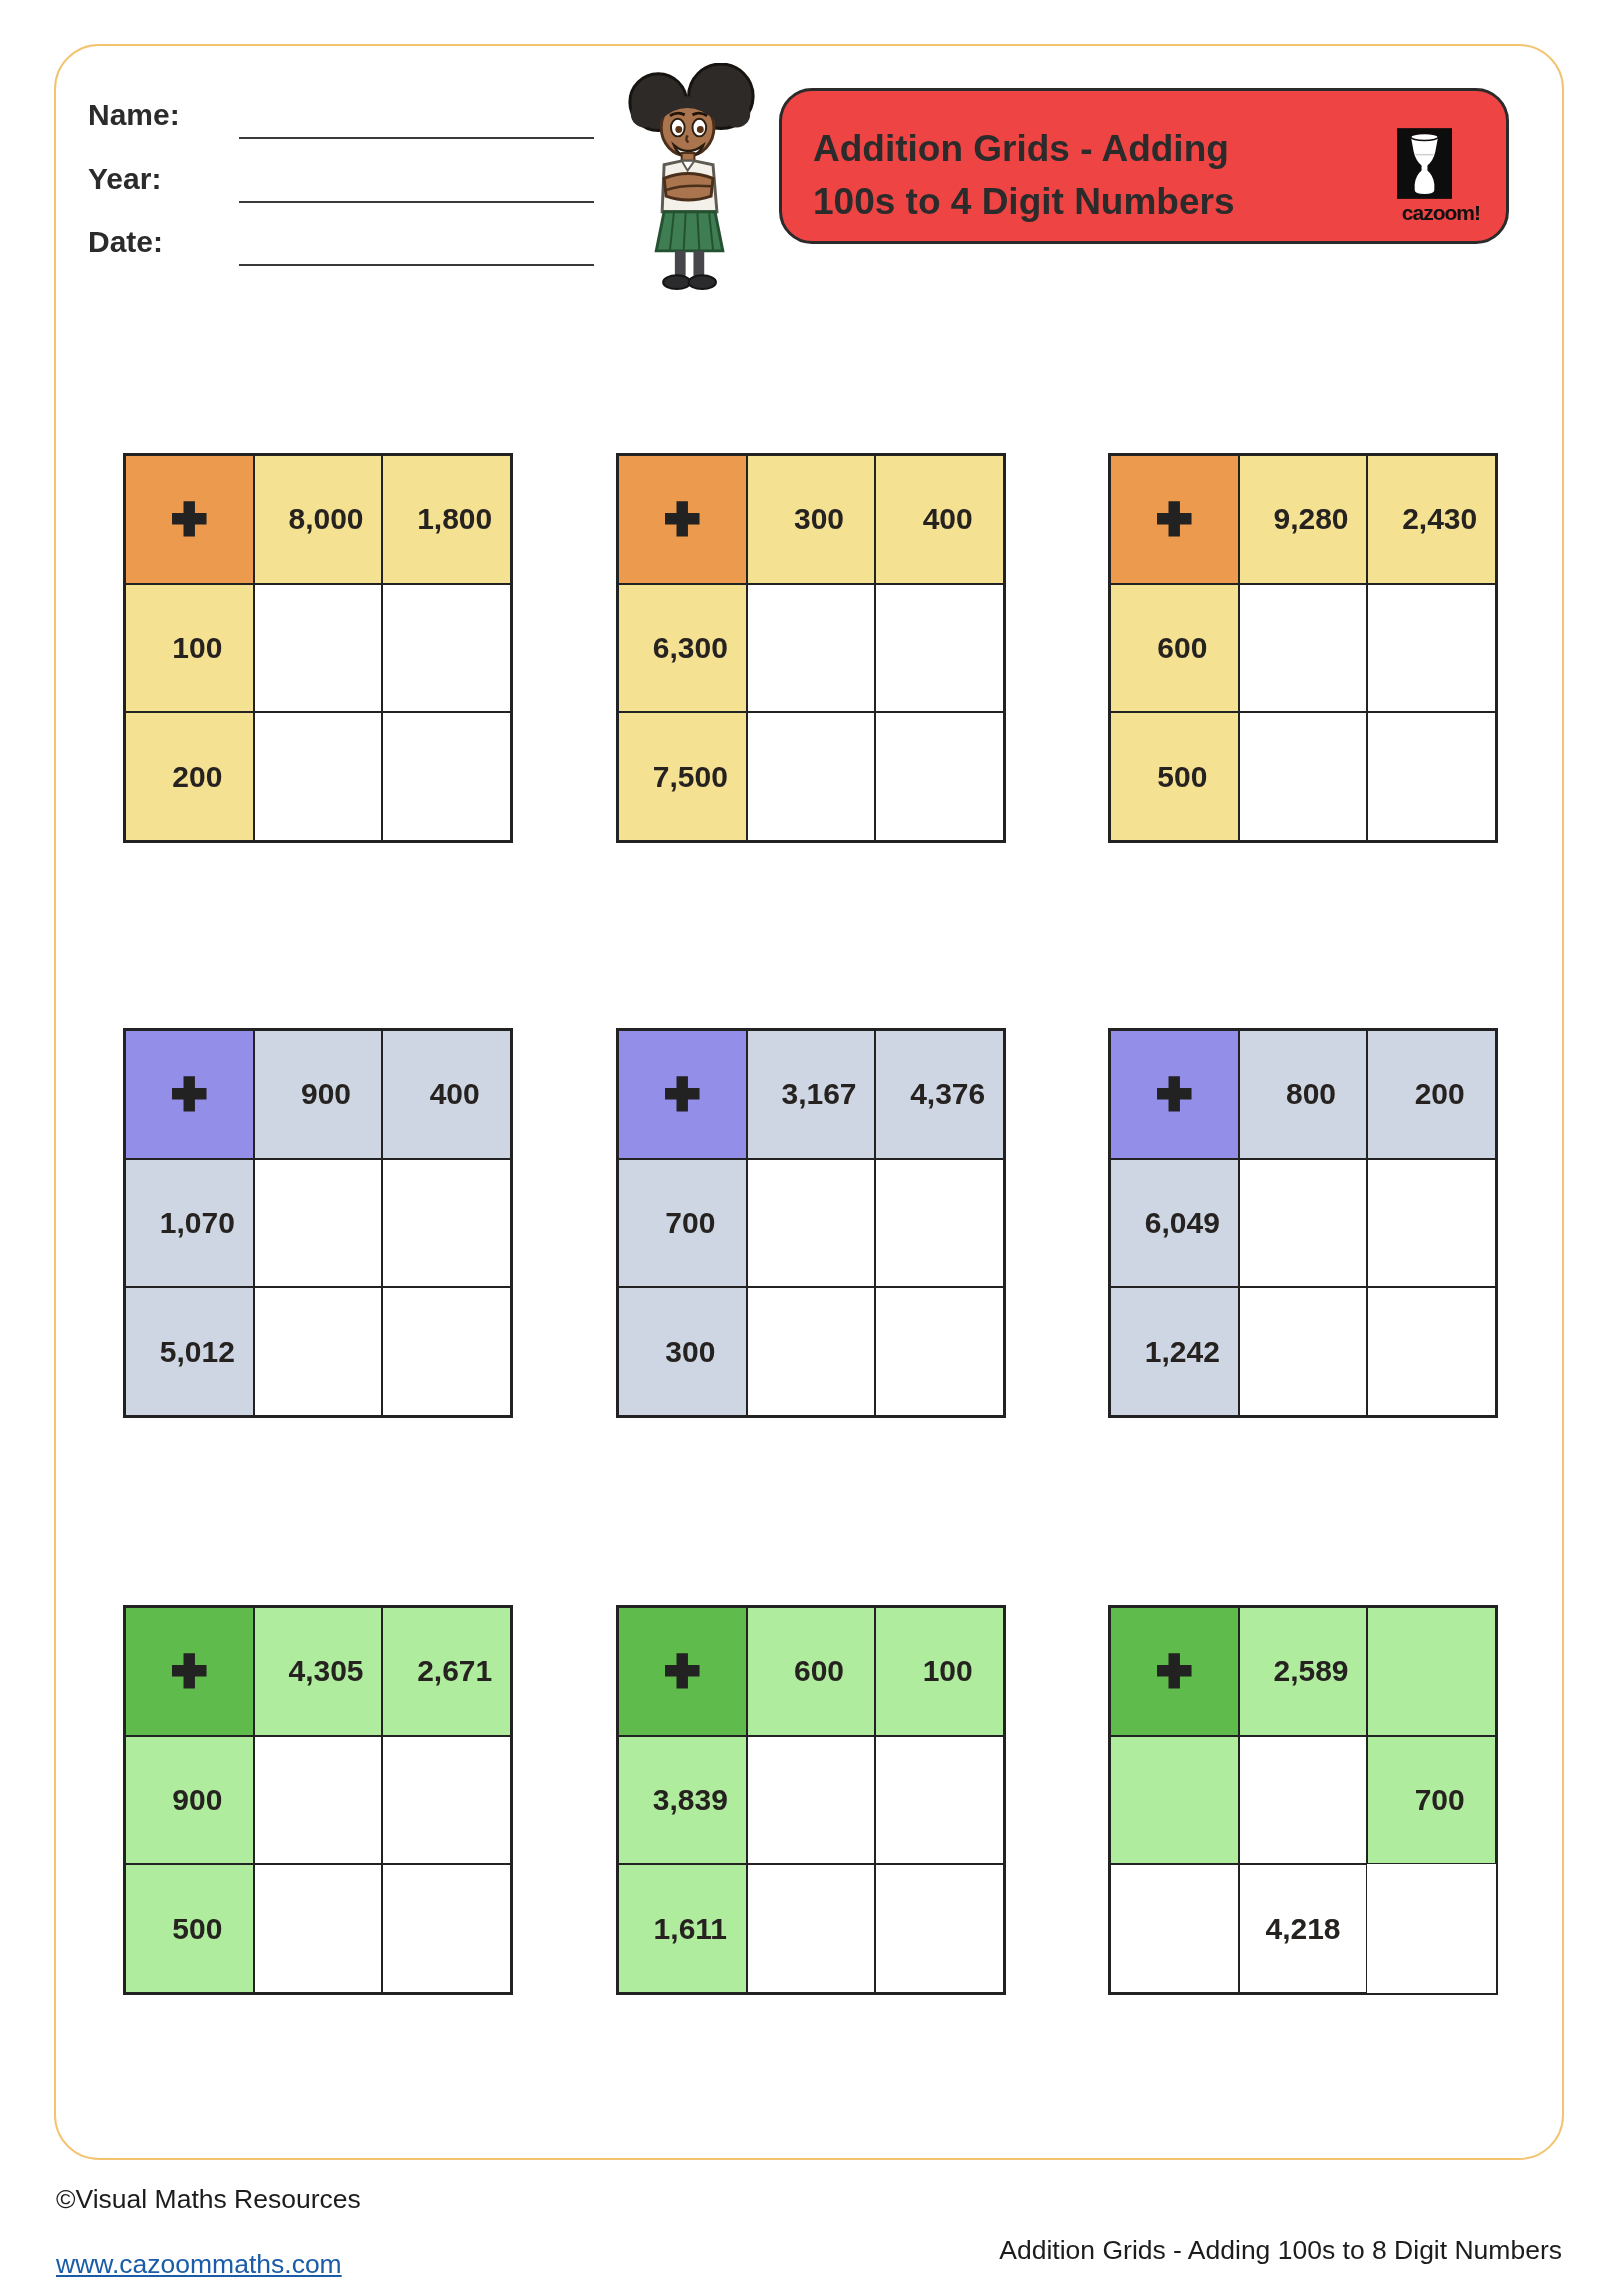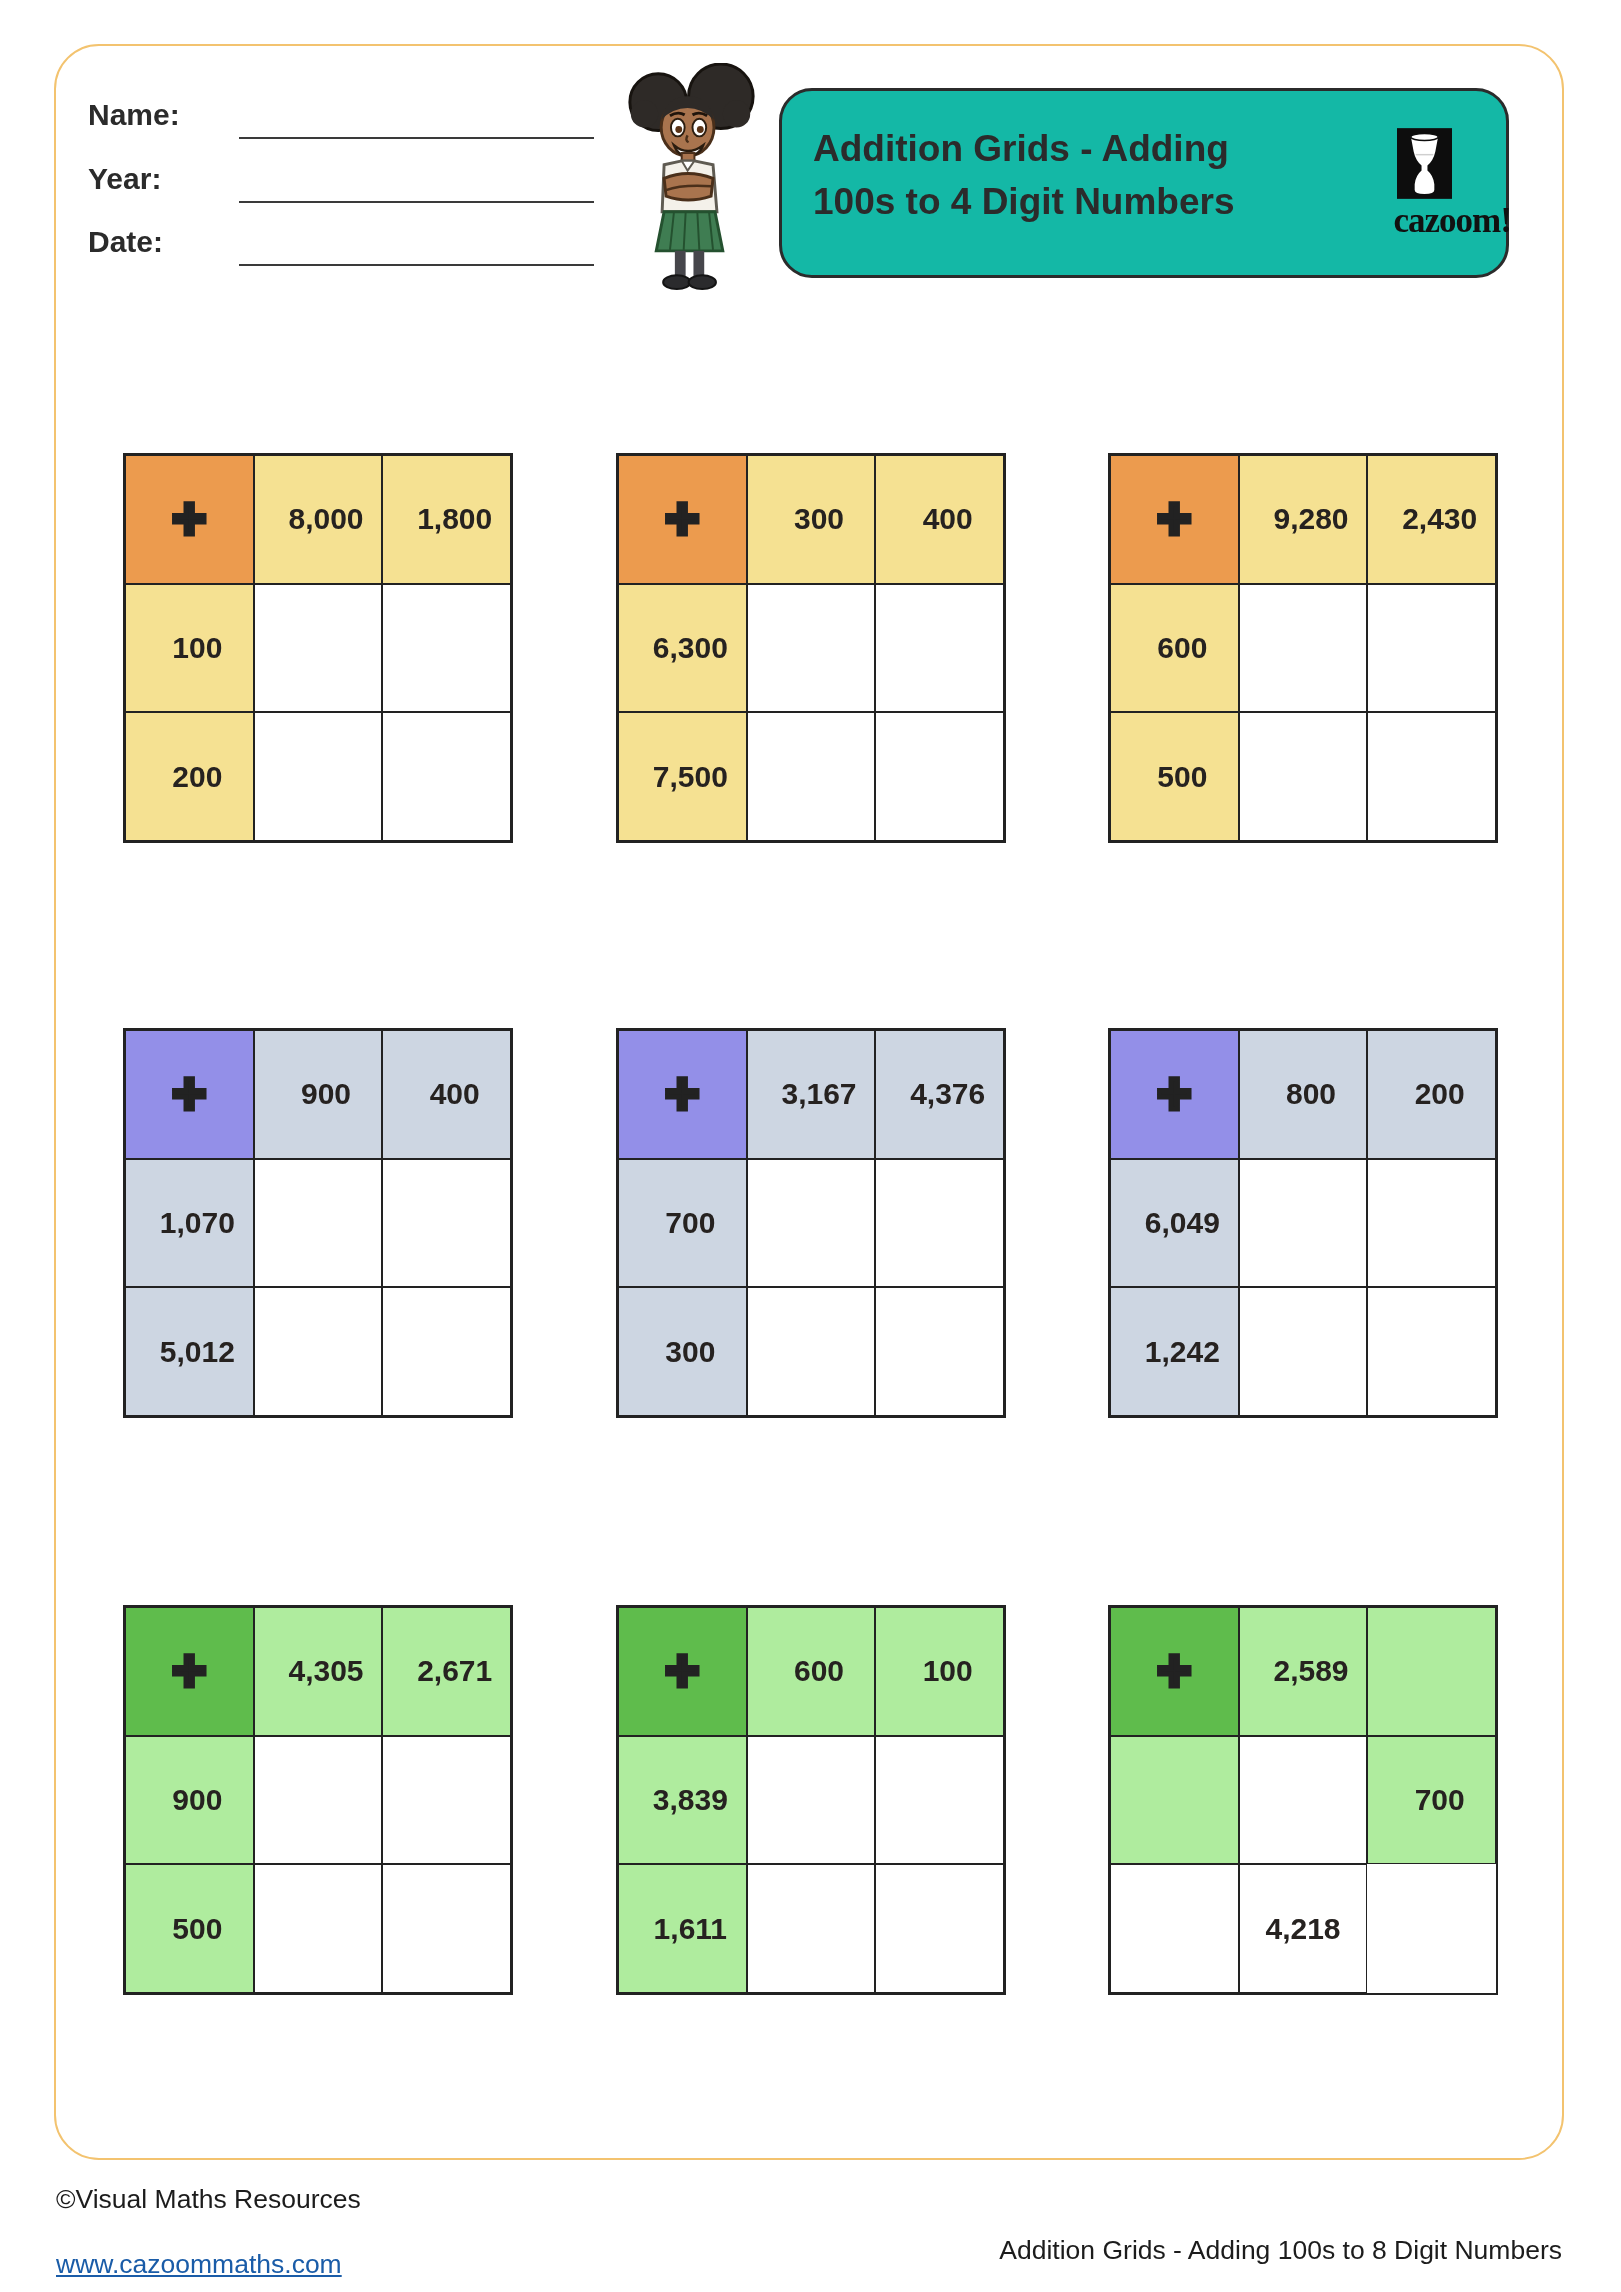--- a/index.html
+++ b/index.html
@@ -11,28 +11,28 @@
   .page-frame{
     position:absolute;left:54px;top:44px;width:1506px;height:2112px;
     border:2.9px solid #F3C36F;border-radius:45px;background:#fff;
   }
   
   .field{position:absolute;left:88px;width:510px;height:45px;}
   .flabel{position:absolute;left:0;top:0;font-size:30px;font-weight:bold;color:#2b2b2b;}
   .fline{position:absolute;left:151px;top:39px;width:355px;height:0;border-bottom:2.9px solid #3a3a3a;}
   
   .title-box{
-    position:absolute;left:779px;top:88px;width:730px;height:190px;background:#14b8a6;
+    position:absolute;left:779px;top:88px;width:730px;height:156px;background:#ef4444;
     border:3.9px solid #2b2b2b;border-radius:33px;box-sizing:border-box;padding-left:26px;
   }
   .title-text{position:absolute;left:31px;top:31px;font-size:37px;font-weight:bold;color:#2b2b2b;line-height:53px;}
   .title-text span{display:block;}
   .logo{position:absolute;right:17.6px;top:37px;width:127px;text-align:center;}
   .logo-mark{display:block;margin:0 auto;}
-  .logo-word{display:block;margin-top:2px;font-family:Liberation Serif, serif;font-weight:bold;font-size:35px;color:#111;letter-spacing:-1px;margin-left:32px;}
+  .logo-word{display:block;margin-top:2px;font-family:Liberation Sans, sans-serif;font-weight:bold;font-size:21px;color:#111;letter-spacing:-1px;margin-left:32px;}
   
   .girl{position:absolute;left:623px;top:63px;}
   
   .addgrid{
     position:absolute;width:390px;height:390px;box-sizing:border-box;
     display:grid;grid-template-columns:repeat(3,1fr);grid-template-rows:repeat(3,1fr);
     border:2px solid #222;
   }
   .cell{
     border:1.5px solid #222;background:#fff;box-sizing:border-box;

